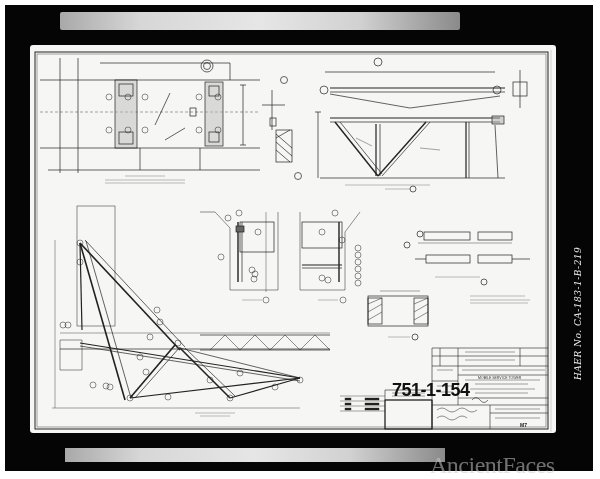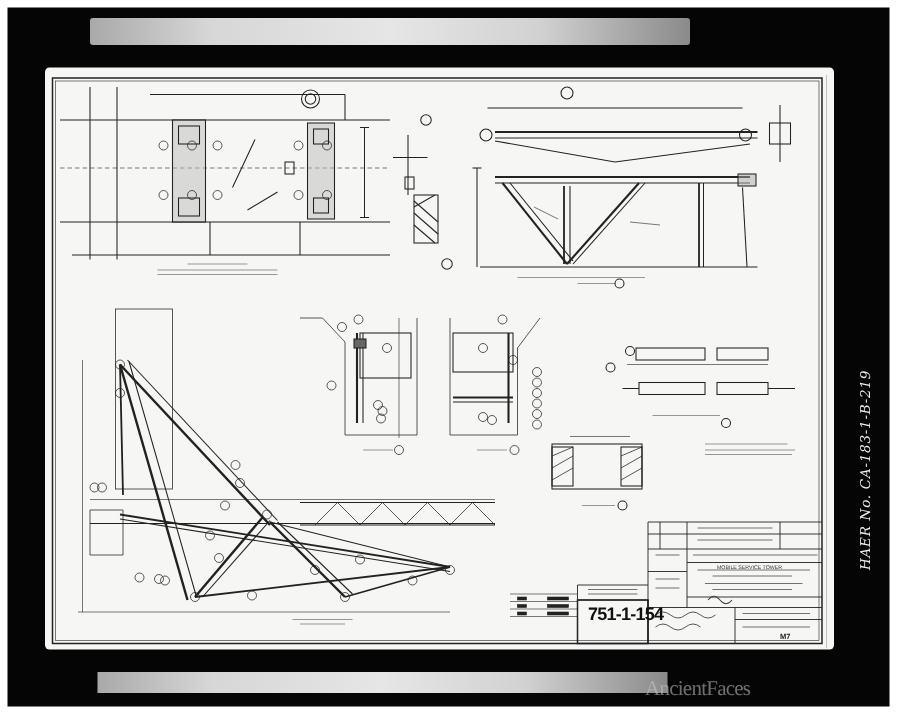--- a/index.html
+++ b/index.html
@@ -4,23 +4,23 @@
 <style>
   html,body{margin:0;padding:0;background:#ffffff;}
   body{width:600px;height:479px;position:relative;overflow:hidden;font-family:"Liberation Sans",sans-serif;}
   .frame{position:absolute;left:5px;top:5px;width:588px;height:466px;background:#050505;}
   .strip{position:absolute;background:linear-gradient(90deg,#bbb 0%,#eee 20%,#fff 50%,#e8e8e8 75%,#999 100%);opacity:.9;}
   .strip.top{left:60px;top:12px;width:400px;height:18px;border-radius:2px;}
   .strip.bottom{left:65px;top:448px;width:380px;height:14px;}
   .paper{position:absolute;left:30px;top:45px;width:526px;height:388px;background:#f6f6f4;border-radius:3px;}
   svg{position:absolute;left:0;top:0;}
   .haer{position:absolute;left:573px;top:380px;transform:rotate(-90deg);transform-origin:left top;color:#eee;font-family:"DejaVu Serif",serif;font-style:italic;font-size:9px;white-space:nowrap;letter-spacing:.5px;}
-  .sheetno{position:absolute;left:392px;top:402px;font-family:"Liberation Sans",sans-serif;font-weight:bold;font-size:12px;color:#111;letter-spacing:-0.5px;}
+  .sheetno{position:absolute;left:392px;top:380px;font-family:"Liberation Sans",sans-serif;font-weight:bold;font-size:18px;color:#111;letter-spacing:-0.5px;}
   .mark{position:absolute;left:520px;top:422px;font-size:5px;color:#222;font-weight:bold;}
-  .watermark{position:absolute;left:430px;top:452px;font-family:"Liberation Serif",serif;font-size:14px;color:rgba(200,200,200,.55);letter-spacing:-0.5px;}
+  .watermark{position:absolute;left:430px;top:452px;font-family:"Liberation Serif",serif;font-size:24px;color:rgba(200,200,200,.55);letter-spacing:-0.5px;}
   .tb-label{position:absolute;font-size:3.5px;color:#333;white-space:nowrap;}
 </style>
 </head>
 <body>
 
 <div class="frame"></div>
 <div class="strip top"></div>
 <div class="strip bottom"></div>
 
 <div class="paper"></div>

